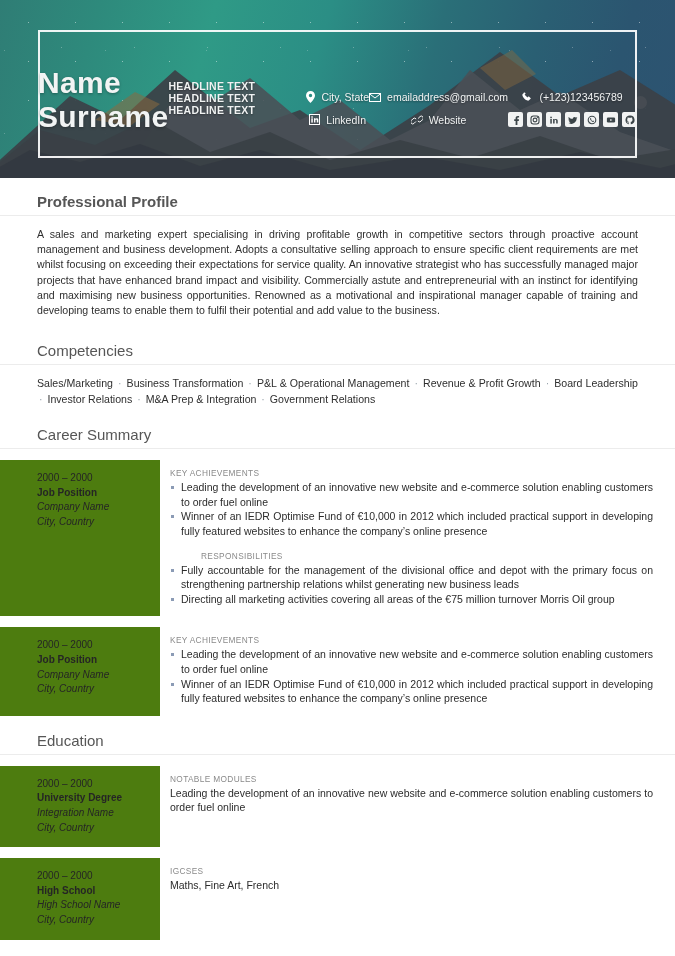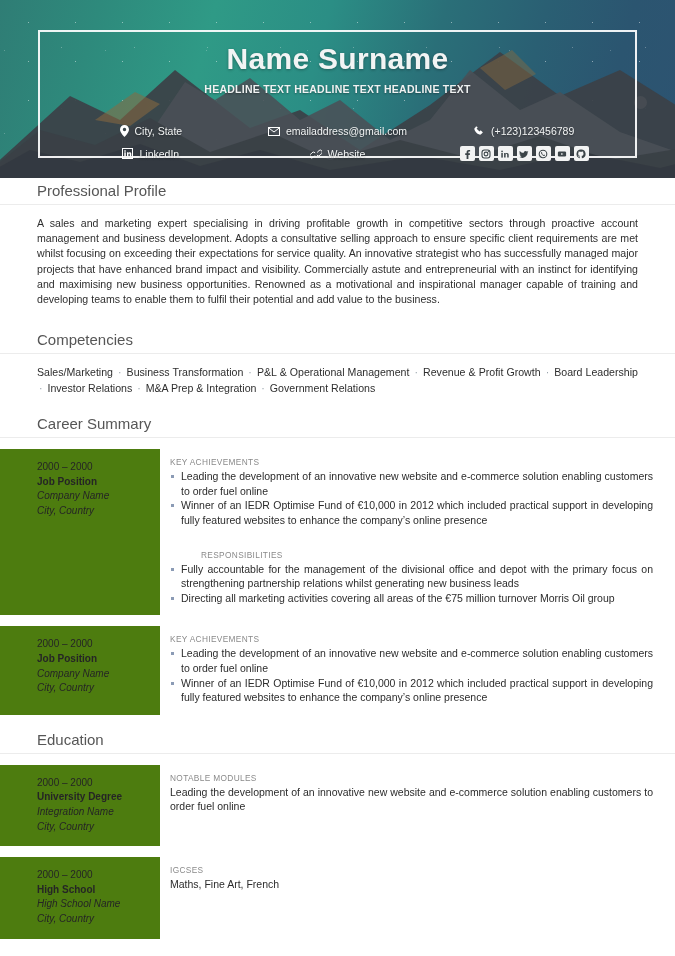--- a/index.html
+++ b/index.html
@@ -65,21 +65,21 @@
     border: 2px solid rgba(255,255,255,.92);
     z-index: 5;
   }
 
   .hdr-content {
     position: absolute;
     left: 38px; top: 30px;
     width: 599px; height: 128px;
     z-index: 6;
     display: flex;
-    flex-direction: column;
+    flex-direction: row;
     align-items: center;
     color: #ffffff;
   }
 
   .name {
     margin-top: 12px;
     font-size: 30px;
     font-weight: 700;
     letter-spacing: .3px;
     color: #f2f4f4;
@@ -134,21 +134,21 @@
   
   .body { padding: 0; }
 
   .section-head {
     font-size: 15px;
     color: #565656;
     font-weight: 400;
     padding: 0 0 5px 37px;
     border-bottom: 1.5px solid #ececec;
   }
-  .sec-profile { margin-top: 4px; }
+  .sec-profile { margin-top: 15px; font-weight: bold; }
   .sec-comp    { margin-top: 24px; }
   .sec-career  { margin-top: 19px; }
   .sec-edu     { margin-top: 16px; }
 
   .profile-text {
     margin: 11px 37px 0 37px;
     font-size: 10.6px;
     line-height: 15.2px;
     color: #2e2e2e;
     text-align: justify;
@@ -186,21 +186,21 @@
   .entry-right {
     flex: 1 1 auto;
     padding: 8px 22px 10px 10px;
   }
   .sub-label {
     font-size: 8.3px;
     letter-spacing: .35px;
     color: #8a8a8a;
     margin-bottom: 2px;
   }
-  .sub-label.spaced { margin-top: 22px; padding-left: 31px; }
+  .sub-label.spaced { margin-top: 12px; padding-left: 31px; }
 
   ul.bullets { list-style: none; margin: 0; padding: 0; }
   ul.bullets li {
     position: relative;
     padding-left: 11px;
     font-size: 10.5px;
     line-height: 14.6px;
     color: #2c2c2c;
     text-align: justify;
     margin-bottom: 0px;

